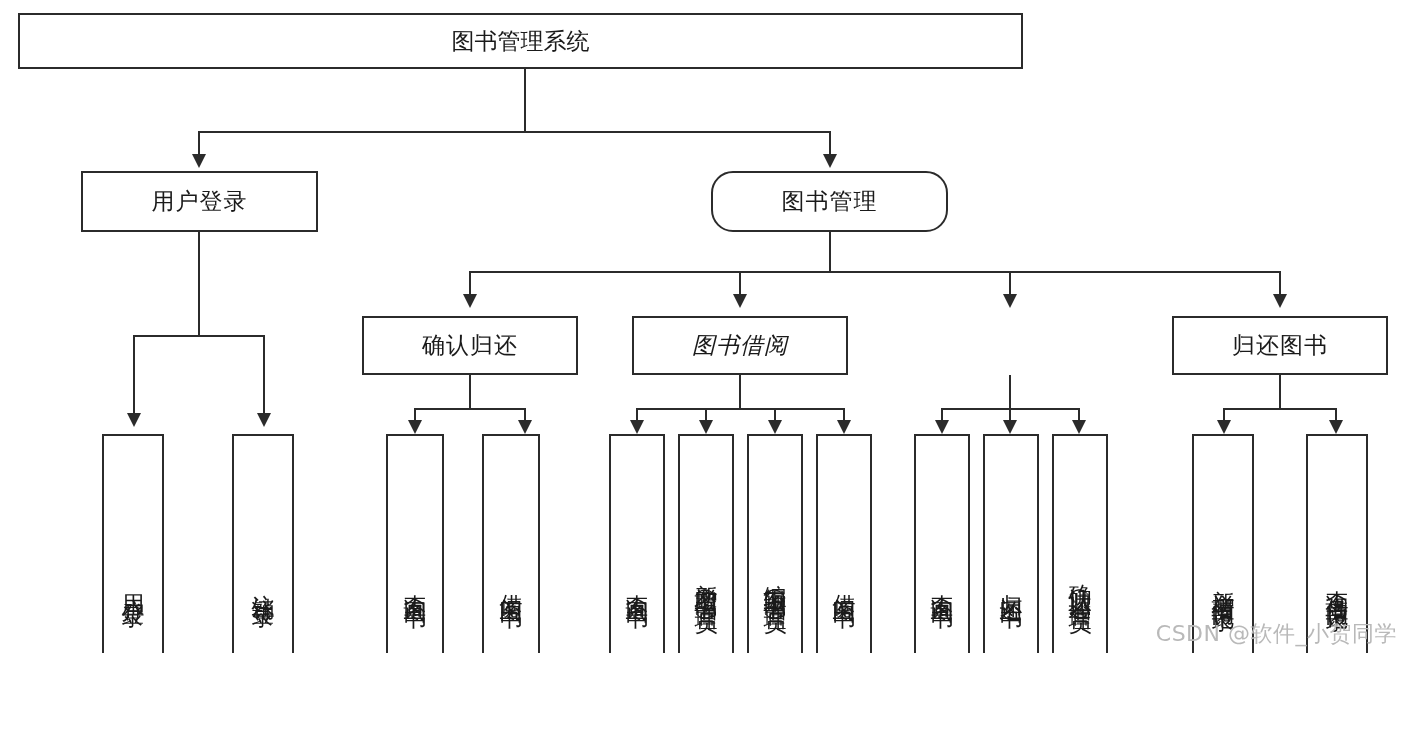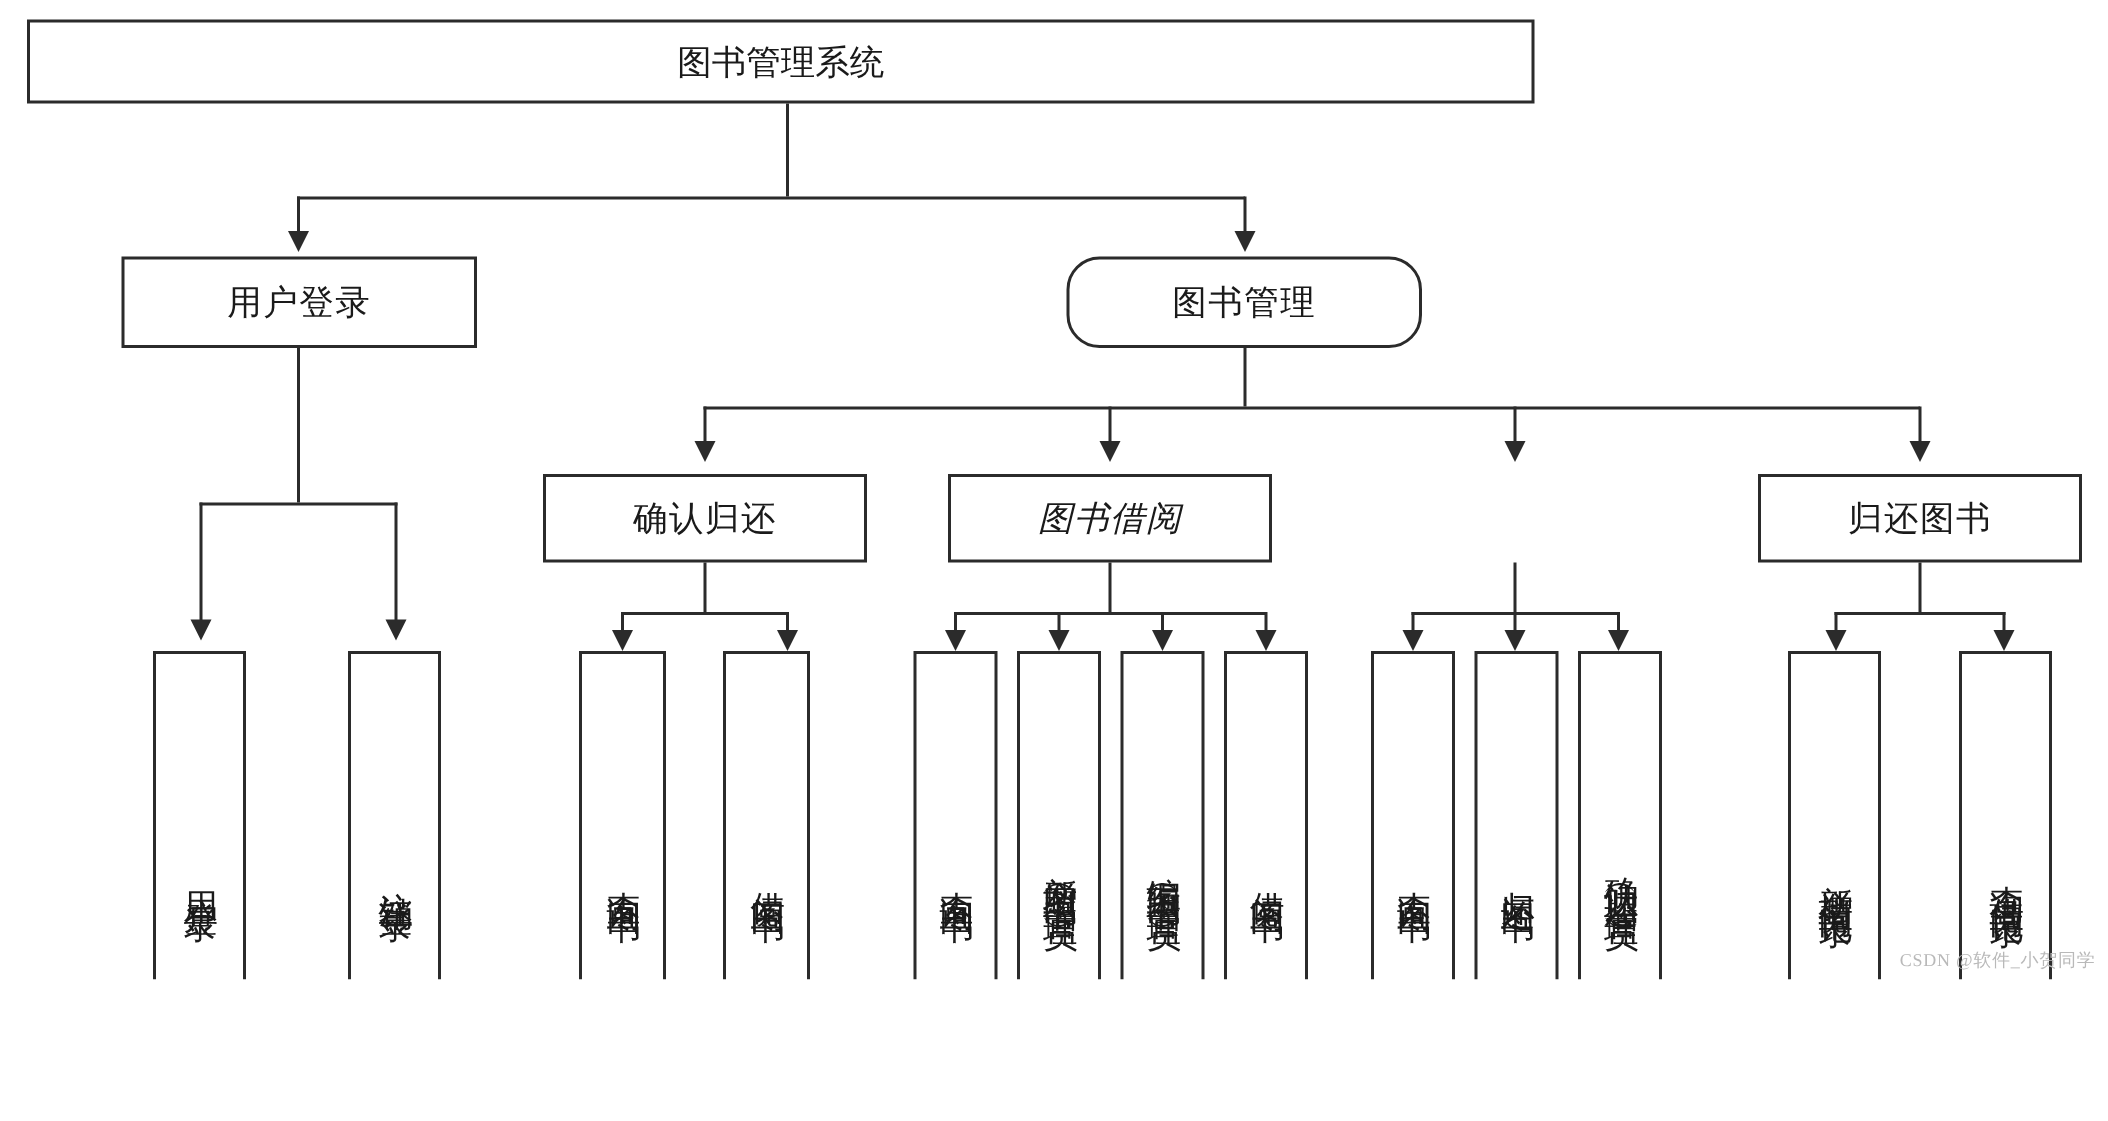--- a/index.html
+++ b/index.html
@@ -55,25 +55,24 @@
     width:0;height:0;
     border-left:7px solid transparent;
     border-right:7px solid transparent;
     border-top:14px solid #2b2b2b;
   }
   
   .watermark{
     position:absolute;
     right:8px;
     bottom:4px;
-    font-size:12px;
+    font-size:22px;
     color:#b9b9b9;
     white-space:nowrap;
     letter-spacing:0.5px;
-    font-family:Liberation Serif, serif;
   }
 </style>
 </head>
 <body>
 
 <div id="stage">
 
   <div class="node root" style="left:18px;top:13px;width:1005px;height:56px;">
     <span>图书管理系统</span>
   </div>

